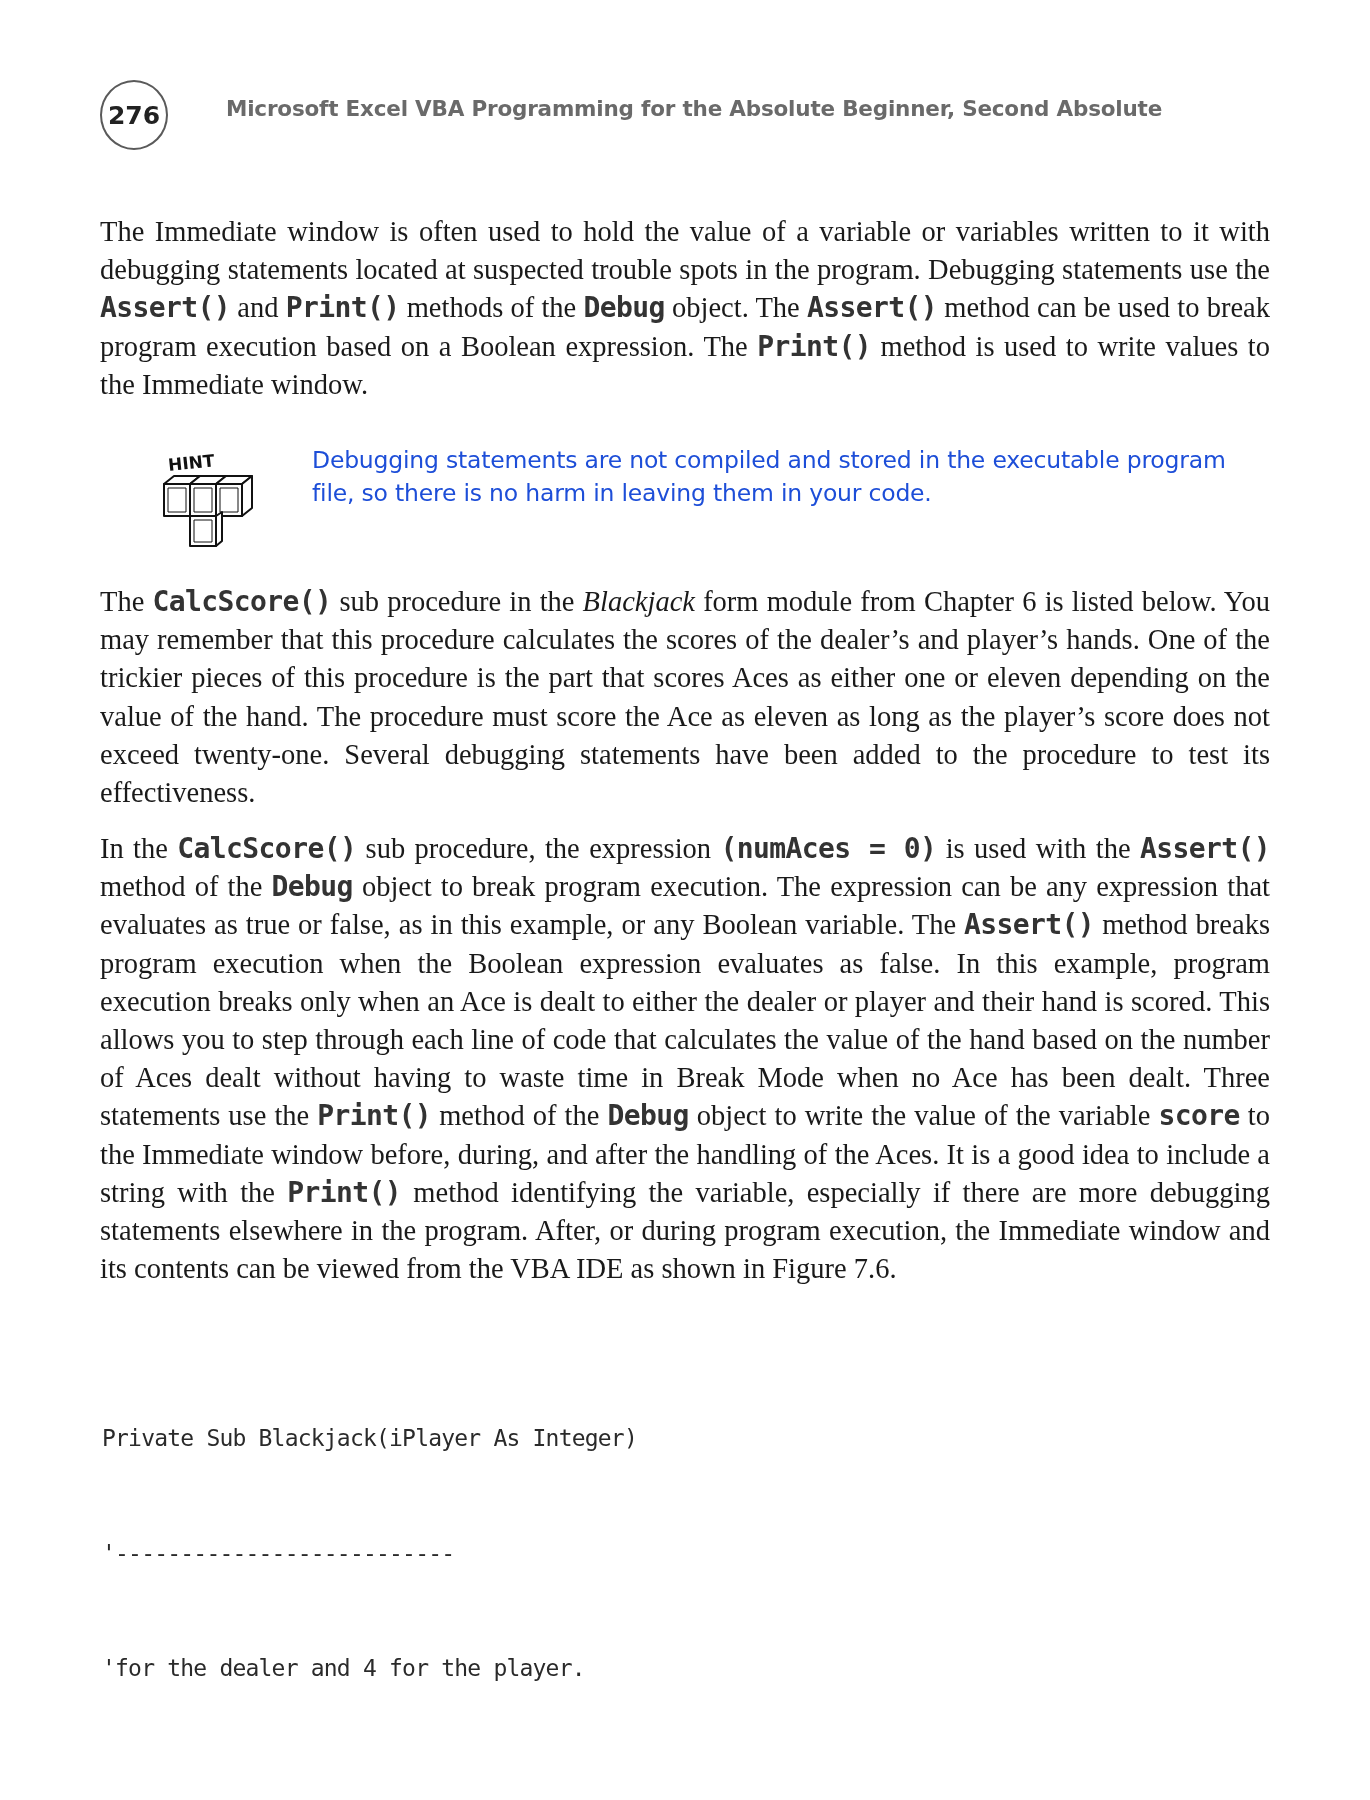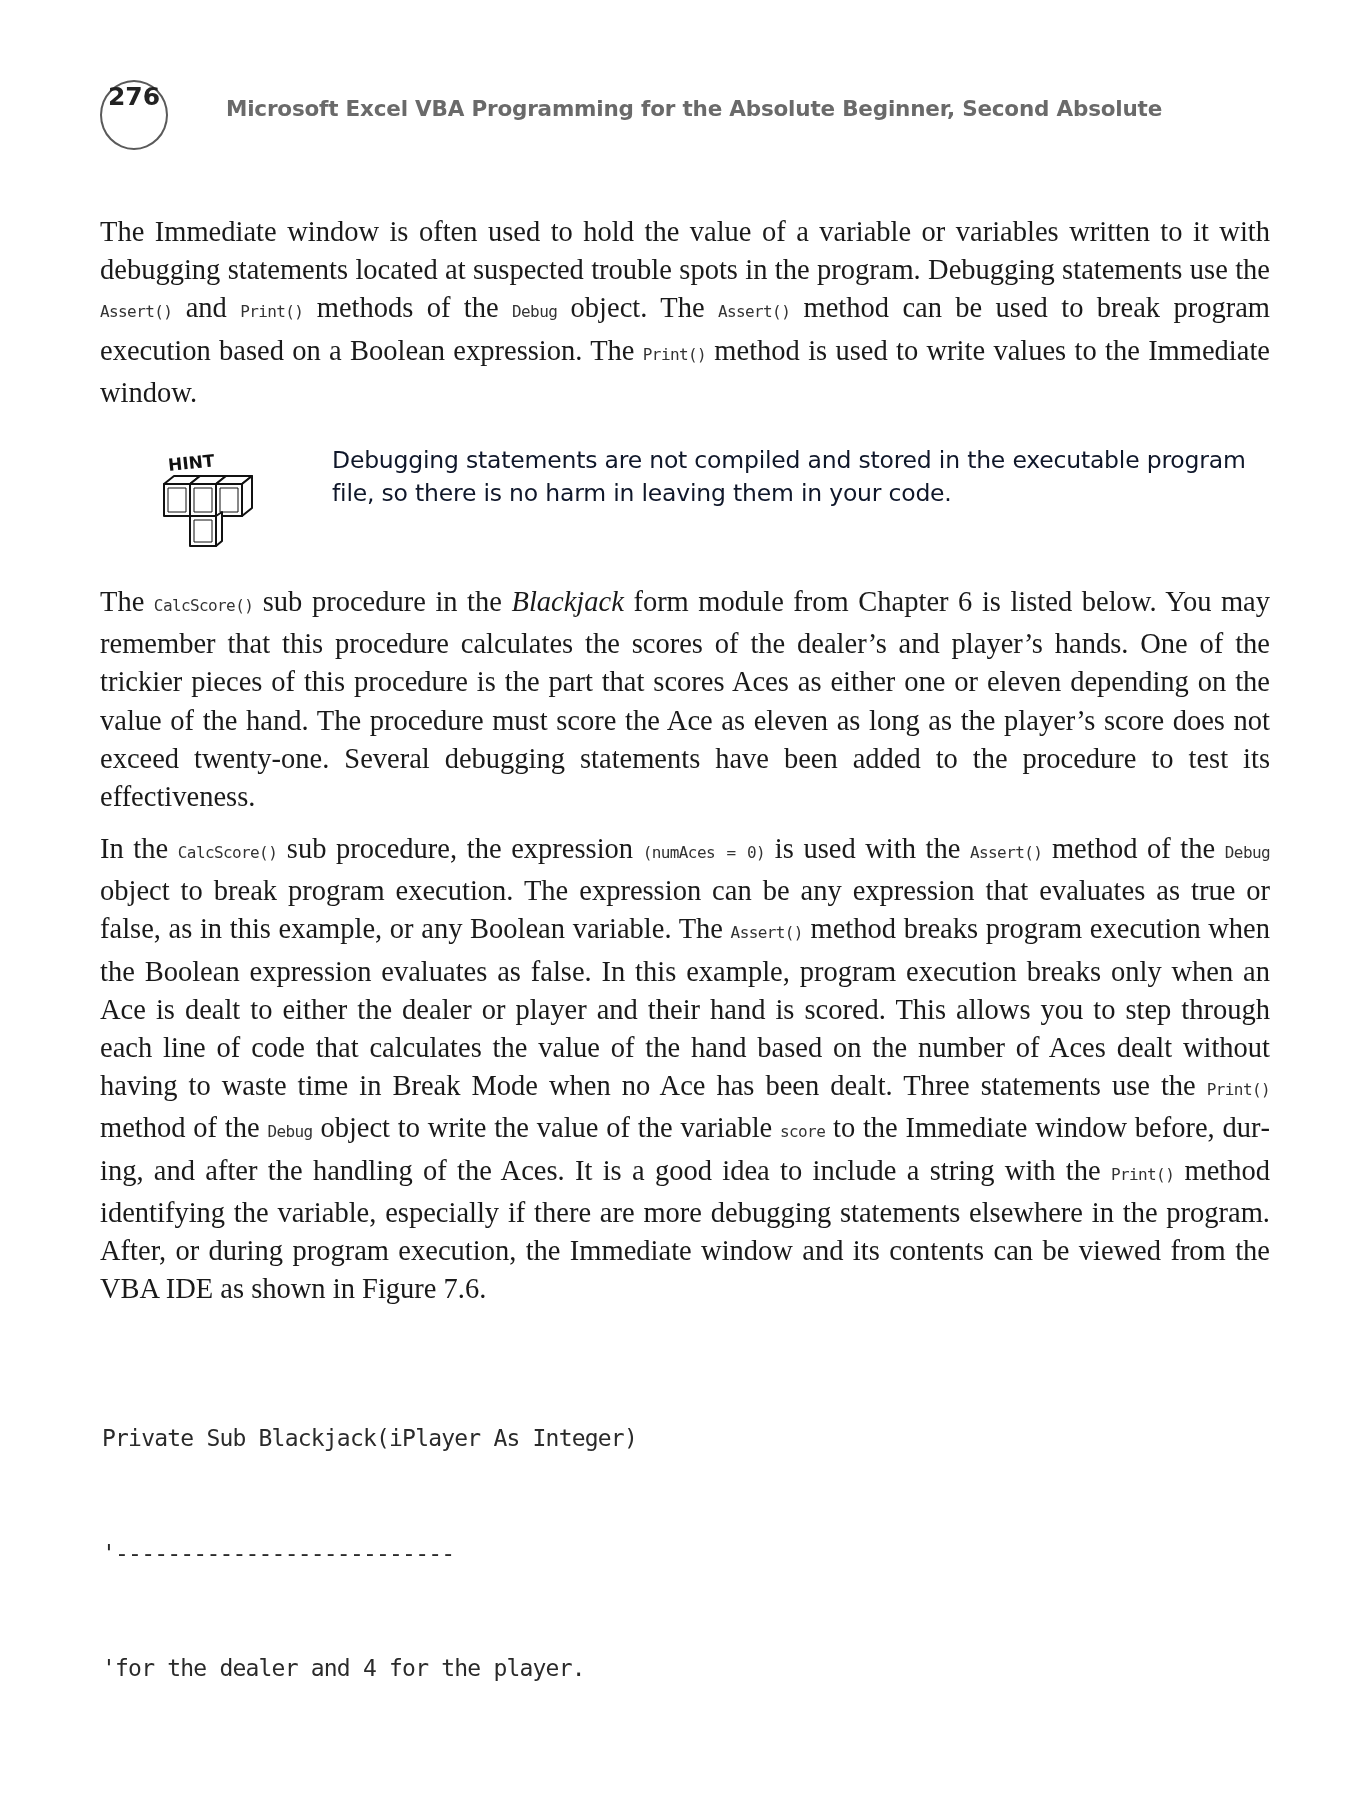--- a/index.html
+++ b/index.html
@@ -1,44 +1,43 @@
 <!DOCTYPE html>
 <html><head>
 <meta charset="utf-8">
 <style>
   html, body { margin:0; padding:0; background:#ffffff; }
   body { width:1370px; height:1800px; position:relative; overflow:hidden; color:#1a1a1a; }
   .page-num {
     position:absolute; left:100px; top:80px; width:64px; height:66px;
     border:2.5px solid #5a5a5a; border-radius:50%;
-    display:flex; justify-content:center;
+    display:flex; align-items:center; justify-content:center;
     font-family:"DejaVu Sans", sans-serif; font-weight:bold; font-size:25px; color:#222;
     letter-spacing:0px;
   }
   .running-head {
     position:absolute; left:226px; top:96px;
     font-family:"DejaVu Sans", sans-serif; font-weight:bold; font-size:21.5px; color:#6a6a6a;
     letter-spacing:-0.2px; white-space:nowrap;
   }
   .para {
     position:absolute; left:100px; width:1170px;
     font-family:"Liberation Serif", serif; font-size:28.5px; line-height:38.2px;
     text-align:justify; color:#1a1a1a; margin:0;
   }
   .para code, .para .code {
-    font-family:"DejaVu Sans Mono", monospace; font-size:16px; color:#333;
-    letter-spacing:-0.6px; font-weight:normal;
+    font-family:"DejaVu Sans Mono", monospace; font-size:28px; color:#333;
+    letter-spacing:-0.6px; font-weight:bold;
   }
   .para em { font-style:italic;font-family:Liberation Serif, serif; }
   .hint-icon { position:absolute; left:158px; top:446px; width:110px; height:104px; }
   .hint-text {
     position:absolute; left:312px; top:444px; width:960px;
-    font-family:"DejaVu Sans", sans-serif; font-size:23.5px; line-height:33px; color:#0f172a;
+    font-family:"DejaVu Sans", sans-serif; font-size:23.5px; line-height:33px; color:#1d4ed8;
     letter-spacing:-0.2px;
-    margin-left:20px;
   }
   .code-block {
     position:absolute; left:102px; top:1343px;
     font-family:"DejaVu Sans Mono", monospace; font-size:23px; line-height:38.2px; color:#2a2a2a;
     white-space:pre; margin:0; letter-spacing:-0.8px;
   }
   .code-line { display:block; height:38.2px; }
 </style>
 </head>
 <body>

